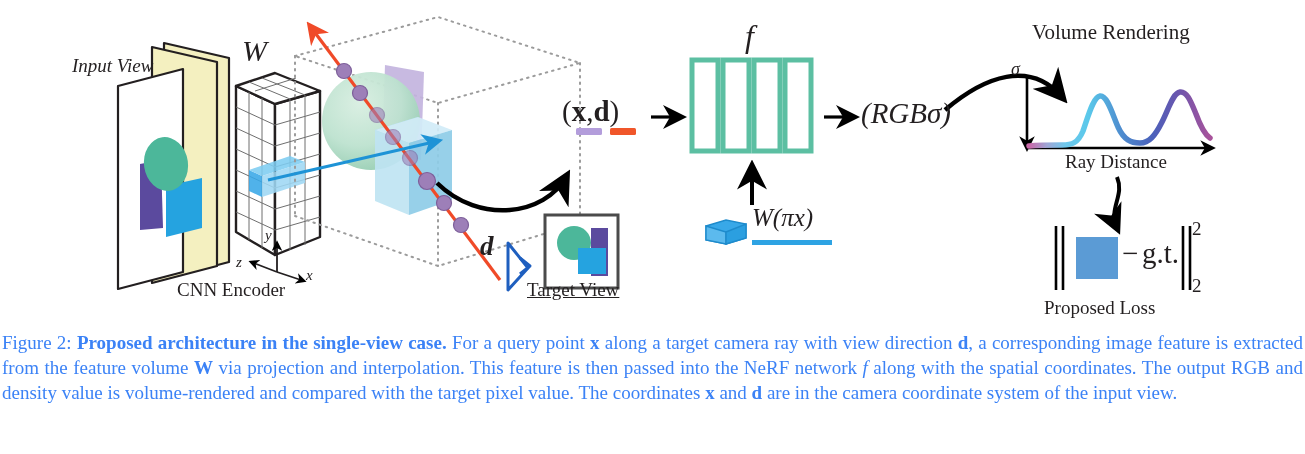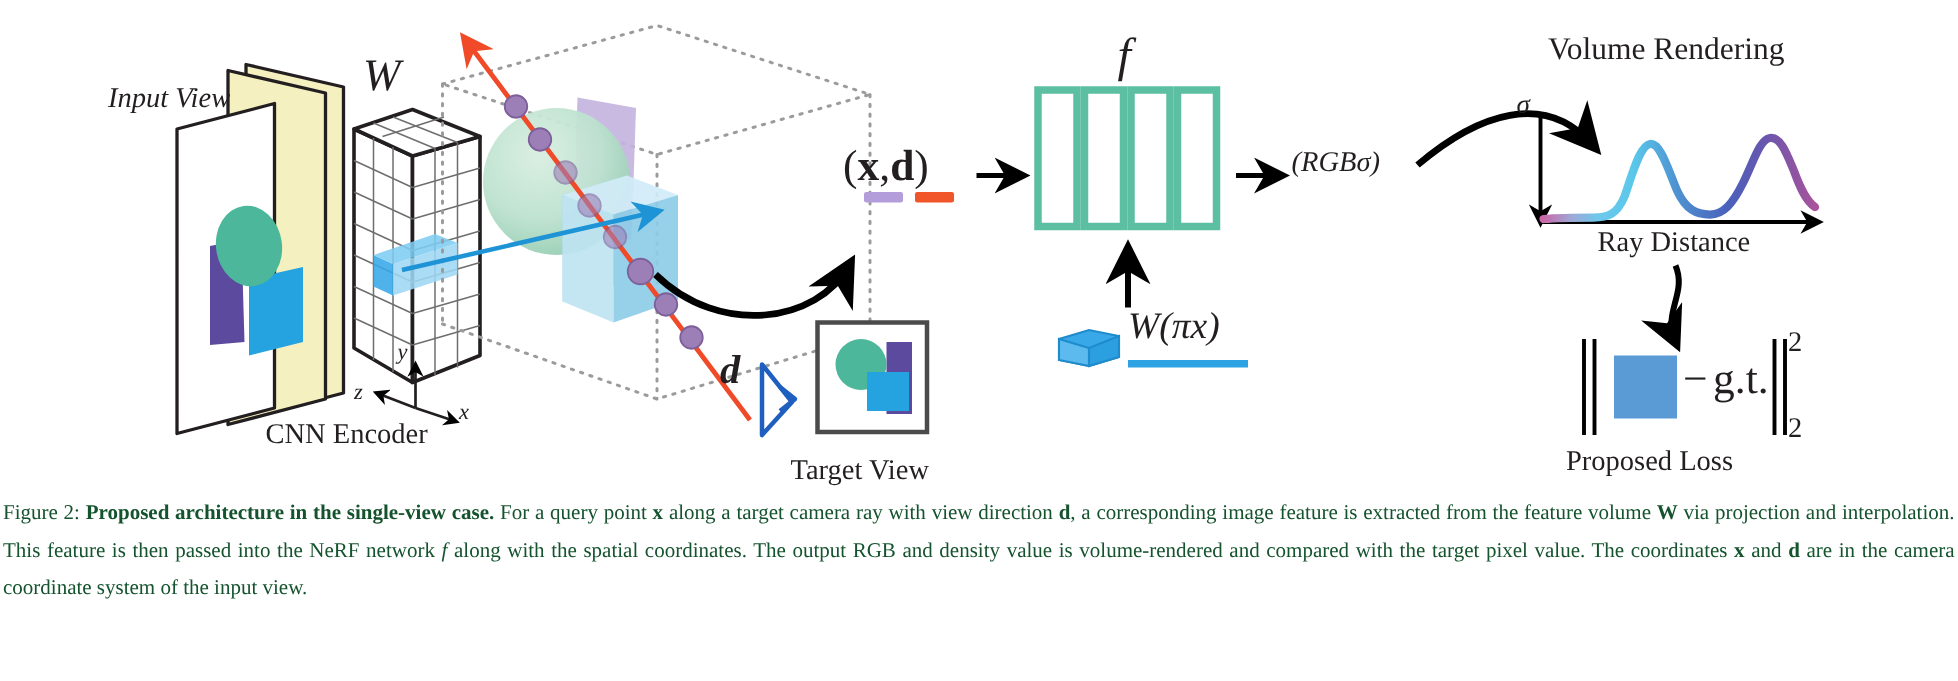--- a/index.html
+++ b/index.html
@@ -38,23 +38,23 @@
   }
   .lbl-plain { font-size: 19px; }
   .lbl-math  { font-style: italic; font-size: 22px; }
 
   #caption {
     position: absolute;
     left: 2px;
     top: 330px;
     width: 1301px;
     font-family: "Liberation Serif", serif;
-    font-size: 14px;
+    font-size: 19px;
     line-height: 25px;
-    color: #14532d;
+    color: #3b82f6;
     text-align: justify;
     text-justify: inter-word;
   }
   #caption b { font-weight: bold; }
   .mathbf { font-weight: bold; font-family: "Liberation Serif", serif; }
   .mathit { font-style: italic; }
 </style>
 </head>
 <body>
 
@@ -291,29 +291,29 @@
     <div class="fig-label lbl-plain" style="left:177px; top:280px;font-family:Liberation Serif, serif;">CNN Encoder</div>
 
     <div class="fig-label lbl-math" style="left:242px; top:36px; font-size:30px;">W</div>
 
     <div class="fig-label lbl-math" style="left:265px; top:228px; font-size:15px;">y</div>
     <div class="fig-label lbl-math" style="left:236px; top:255px; font-size:15px;">z</div>
     <div class="fig-label lbl-math" style="left:306px; top:268px; font-size:15px;">x</div>
 
     <div class="fig-label" style="left:480px; top:233px; font-size:27px; font-weight:bold; font-style:italic;">d</div>
 
-    <div class="fig-label lbl-plain" style="left:527px; top:304px;">Target View</div>
+    <div class="fig-label lbl-plain" style="left:527px; top:280px;text-decoration:underline;">Target View</div>
 
     <div class="fig-label" style="left:562px; top:97px; font-size:29px; ">
       <span>(</span><span style="font-weight:bold;">x</span><span>,</span><span style="font-weight:bold;">d</span><span>)</span>
     </div>
 
     <div class="fig-label lbl-math" style="left:745px; top:20px; font-size:32px;">f</div>
 
-    <div class="fig-label" style="left:861px; top:99px; font-size:19px; font-style:italic;">(RGBσ)</div>
+    <div class="fig-label" style="left:861px; top:99px; font-size:29px; font-style:italic;">(RGBσ)</div>
 
     <div class="fig-label" style="left:752px; top:205px; font-size:25px; font-style:italic;">W(πx)</div>
 
     <div class="fig-label lbl-plain" style="left:1032px; top:22px; font-size:21px;">Volume Rendering</div>
 
     <div class="fig-label lbl-math" style="left:1011px; top:60px; font-size:18px;">σ</div>
 
     <div class="fig-label lbl-plain" style="left:1065px; top:152px; font-size:19px;">Ray Distance</div>
 
     <div class="fig-label" style="left:1122px; top:239px; font-size:29px;">−</div>

